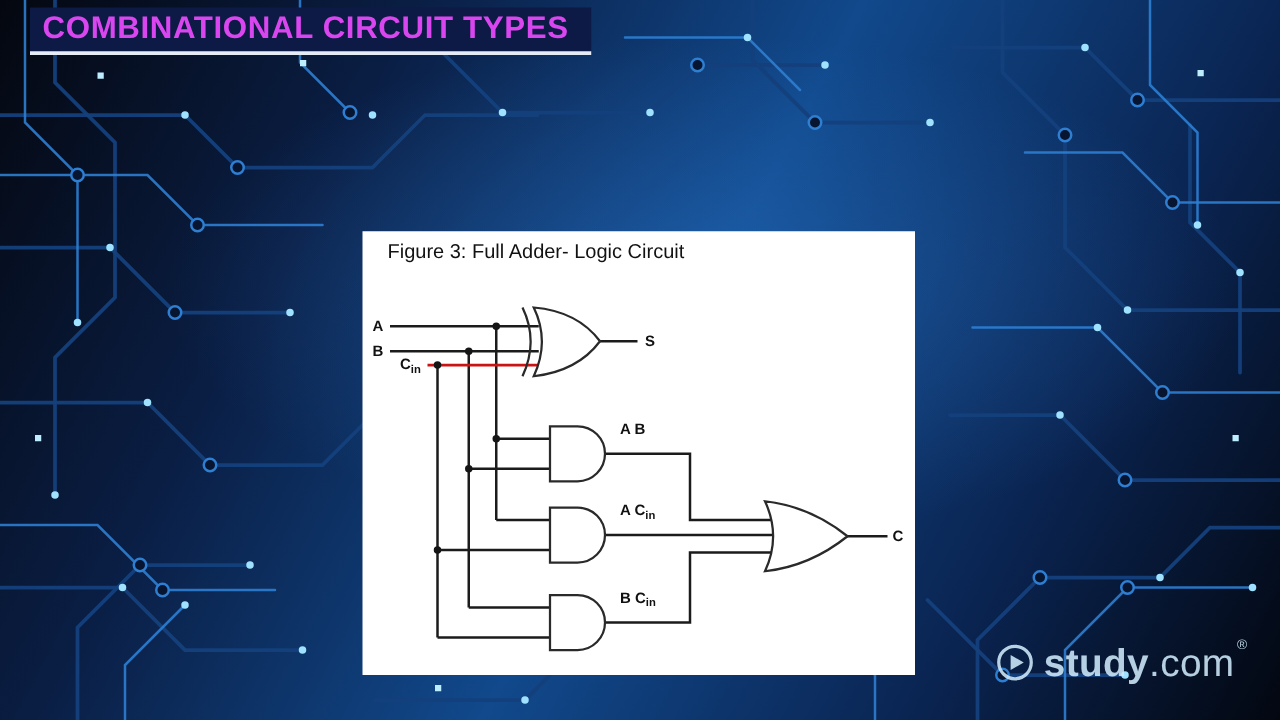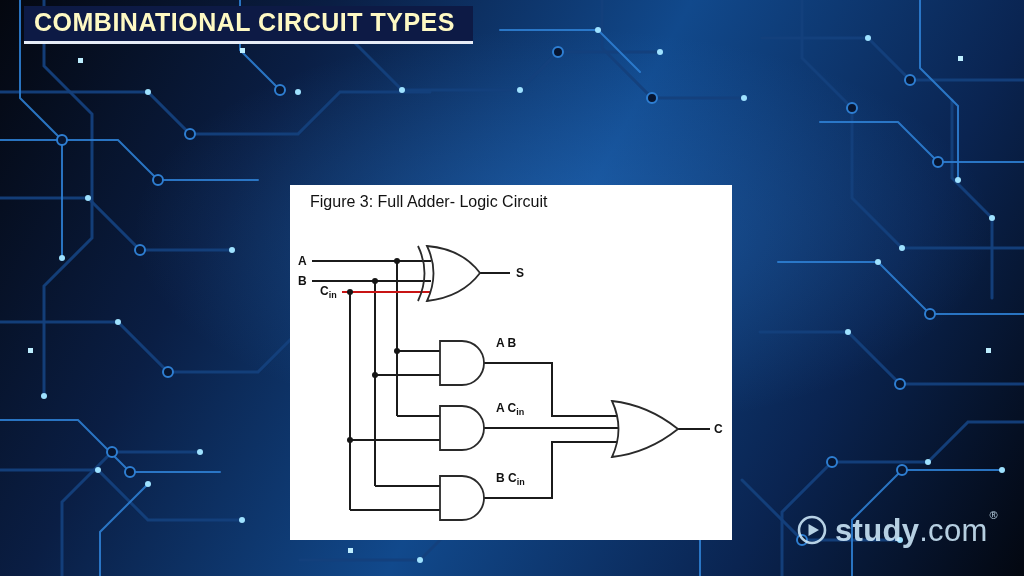--- a/index.html
+++ b/index.html
@@ -10,21 +10,21 @@
     background:radial-gradient(ellipse 60% 50% at 55% 40%, rgba(47,126,214,.38), rgba(0,0,0,0) 70%);}
   .board{position:absolute;left:0;top:0;width:1024px;height:576px;}
   .t1{stroke:#14407c;stroke-width:3;fill:none;opacity:.95;stroke-linecap:round;}
   .t2{stroke:#2e7ed2;stroke-width:2;fill:none;opacity:.9;stroke-linecap:round;}
   .pad{fill:#9fe2ff;}
   .sq{fill:#bdeeff;}
   .ring{fill:#071530;stroke:#2e7ed2;stroke-width:2;}
 
   .banner{position:absolute;left:24px;top:6px;background:#0d1a45;
     border-bottom:3px solid #e6ecf6;padding:2px 18px 4px 10px;z-index:3;}
-  .banner span{color:#fef9c3;font-size:25px;font-weight:700;letter-spacing:.5px;}
+  .banner span{color:#d946ef;font-size:25px;font-weight:700;letter-spacing:.5px;}
 
   .figure-panel{position:absolute;left:290px;top:185px;width:442px;height:355px;
     background:#fff;z-index:2;}
   .caption{position:absolute;left:20px;top:8px;font-size:16px;color:#121212;}
   .diagram{position:absolute;left:0;top:26px;width:442px;height:327px;}
   .diagram text{font-family:"Liberation Sans",sans-serif;font-size:12px;font-weight:700;fill:#111;}
   .diagram .sub{font-size:9px;}
   .wire{stroke:#1b1b1b;stroke-width:2;fill:none;}
   .gate{stroke:#2a2a2a;stroke-width:1.8;fill:#fff;}
   .gateline{stroke:#2a2a2a;stroke-width:1.8;fill:none;}

